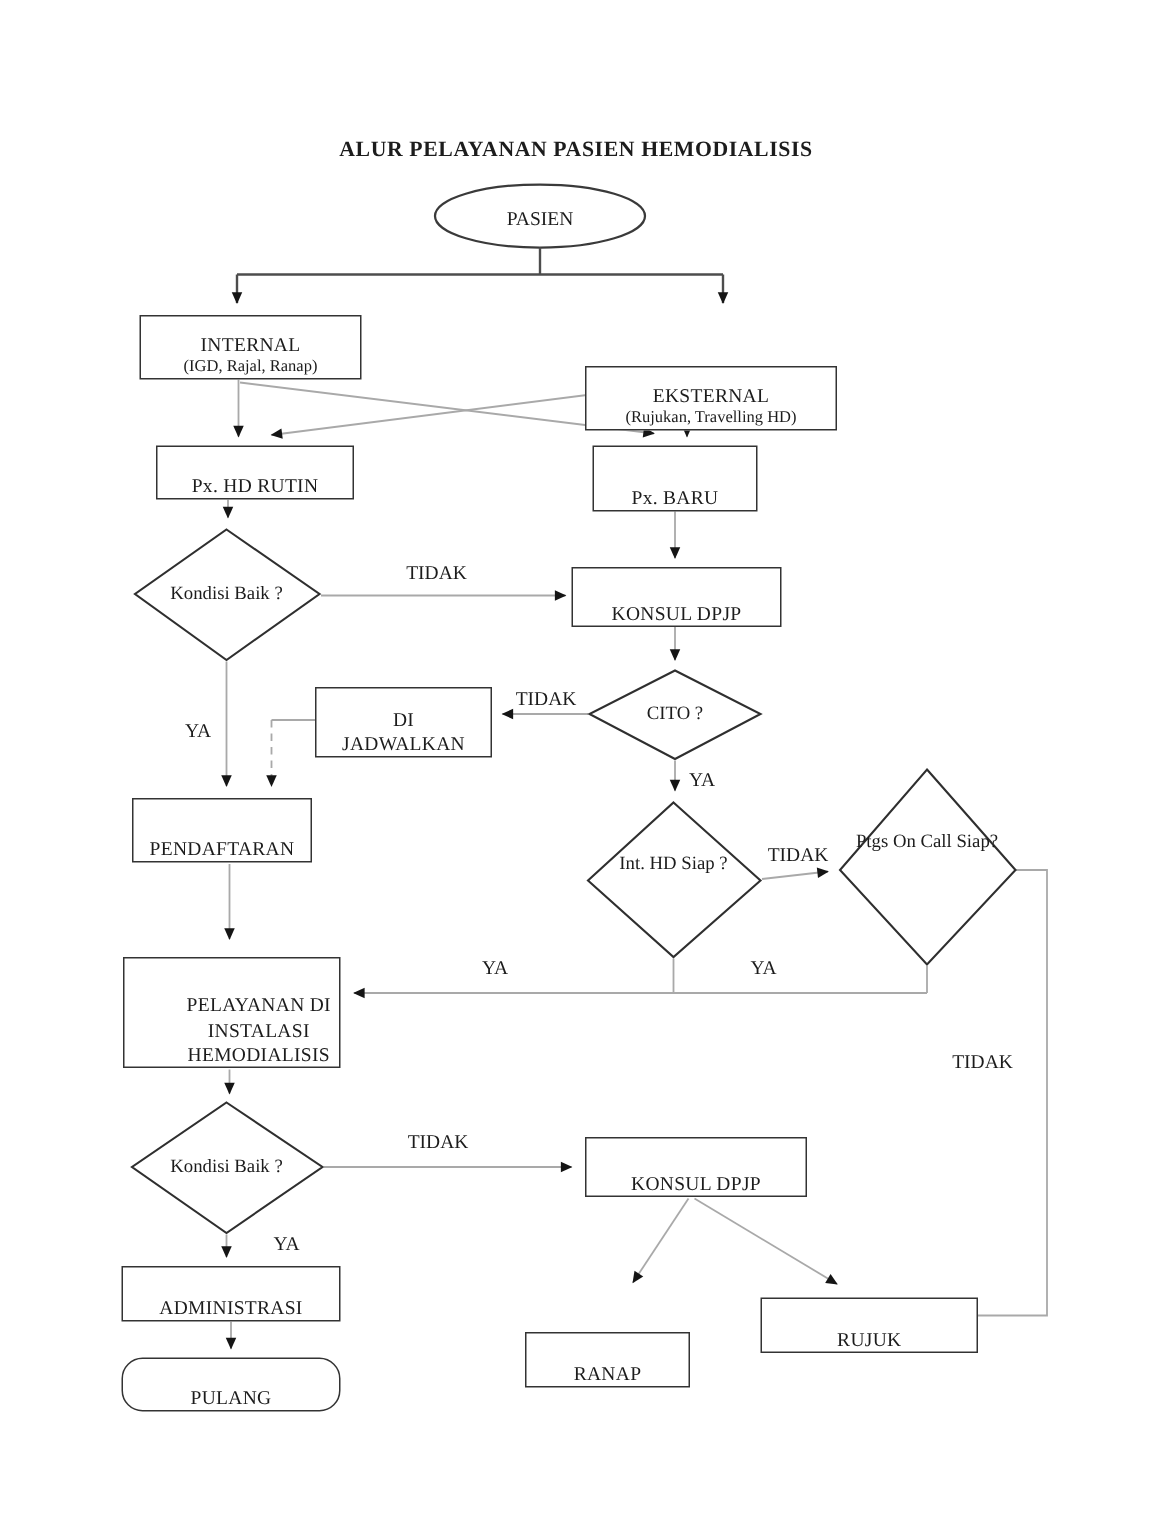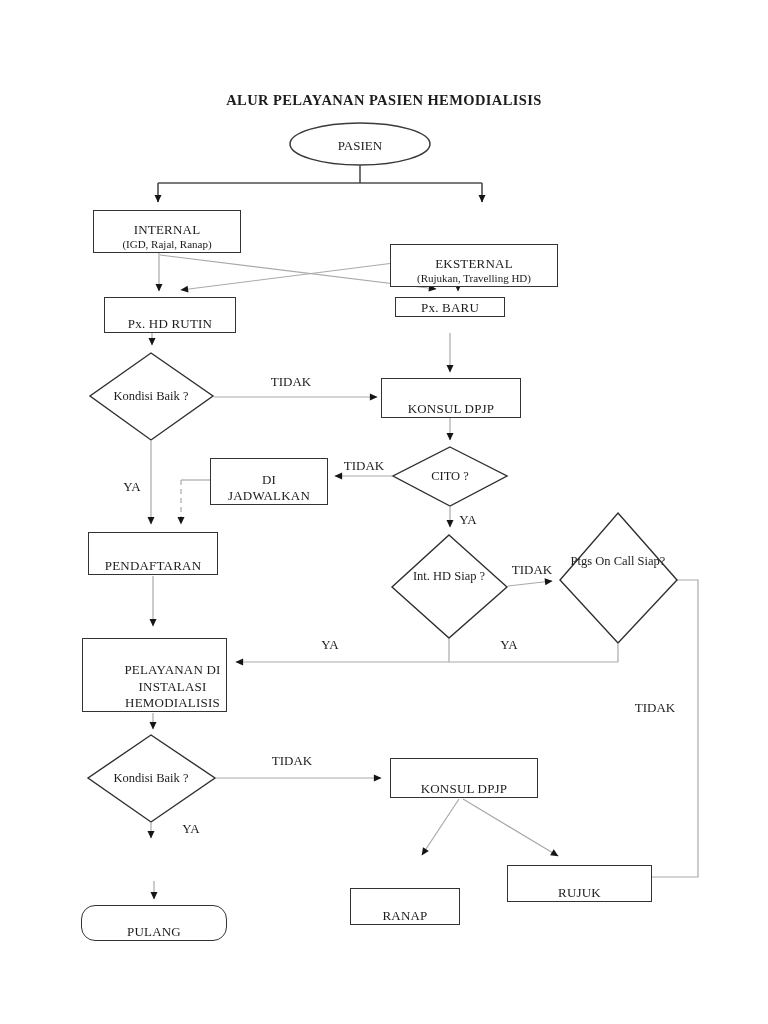--- a/index.html
+++ b/index.html
@@ -81,40 +81,43 @@
     <div>INTERNAL</div>
     <div class="sub">(IGD, Rajal, Ranap)</div>
   </div>
   <div class="node" style="left:390px;top:210px;width:168px;height:43px;margin-top:34px;">
     <div>EKSTERNAL</div>
     <div class="sub">(Rujukan, Travelling HD)</div>
   </div>
   <div class="node" style="left:93px;top:297px;width:132px;height:36px;margin-left:11px;">
     <div>Px. HD RUTIN</div>
   </div>
-  <div class="node" style="left:395px;top:297px;width:110px;height:20px;">
+  <div class="node" style="left:395px;top:297px;width:110px;height:44px;">
     <div>Px. BARU</div>
   </div>
   <div class="node" style="left:381px;top:378px;width:140px;height:40px;">
     <div>KONSUL DPJP</div>
   </div>
   <div class="node" style="left:210px;top:458px;width:118px;height:47px;">
     <div>DI</div>
     <div>JADWALKAN</div>
   </div>
-  <div class="node" style="left:88px;top:532px;width:130px;height:43px;">
+  <div class="node" style="left:88px;top:532px;width:120px;height:43px;">
     <div>PENDAFTARAN</div>
   </div>
   <div class="node" style="left:82px;top:638px;width:145px;height:74px;padding-left:36px;">
     <div>PELAYANAN DI</div>
     <div>INSTALASI</div>
     <div>HEMODIALISIS</div>
   </div>
   <div class="node" style="left:390px;top:758px;width:148px;height:40px;">
     <div>KONSUL DPJP</div>
+  </div>
+  <div class="node" style="left:81px;top:844px;width:146px;height:37px;">
+    <div>ADMINISTRASI</div>
   </div>
   <div class="node" style="left:81px;top:905px;width:146px;height:36px;border-radius:14px;">
     <div>PULANG</div>
   </div>
   <div class="node" style="left:350px;top:863px;width:110px;height:37px;margin-top:25px;">
     <div>RANAP</div>
   </div>
   <div class="node" style="left:507px;top:865px;width:145px;height:37px;">
     <div>RUJUK</div>
   </div>

